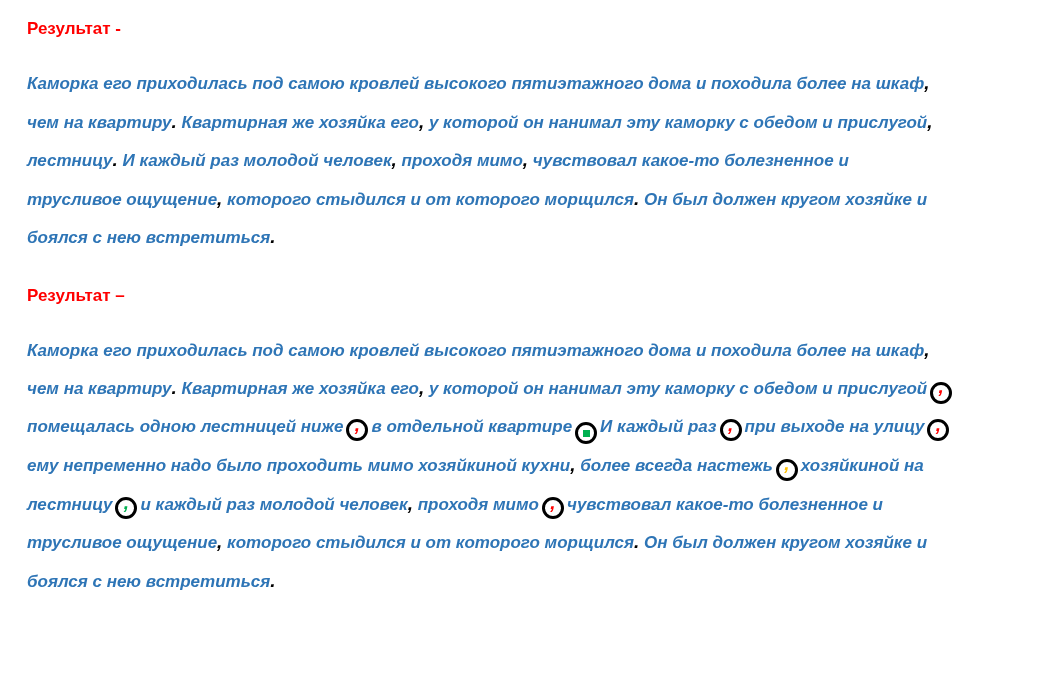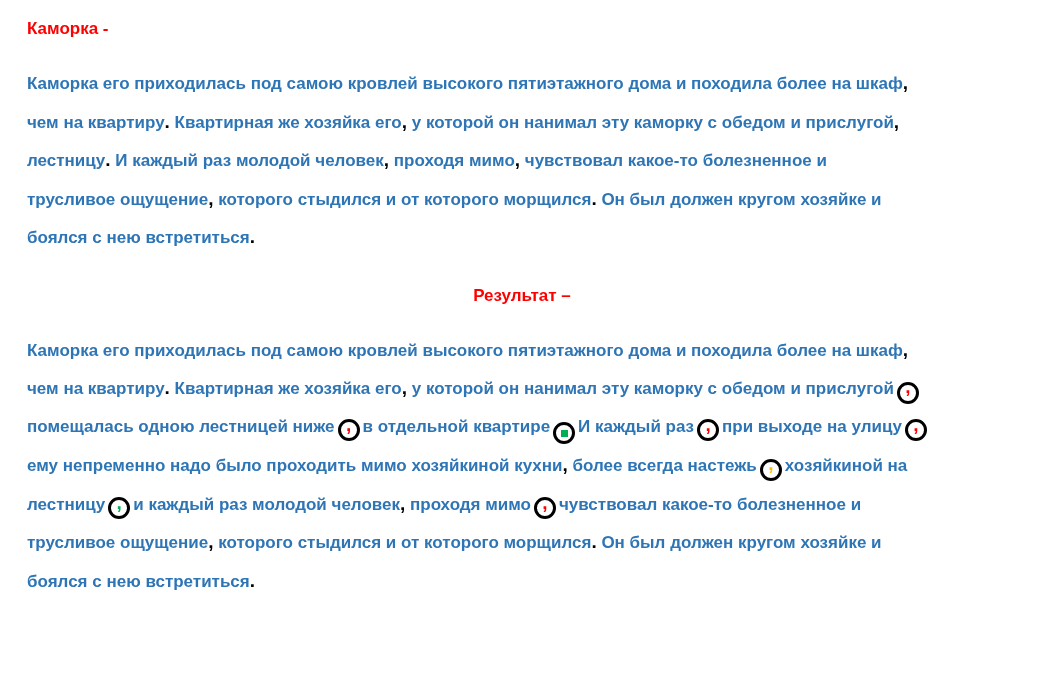--- a/index.html
+++ b/index.html
@@ -14,22 +14,22 @@
     font-family: "Liberation Sans", sans-serif;
     font-weight: 700;
   }
   .section-heading {
     margin: 0;
     font-size: 17px;
     line-height: 22px;
     color: var(--heading-color, #FF0000);
     font-weight: 700;
   }
-  .heading-result { margin-top: 28px; text-align: center; }
-  .para { margin: 24px 0 0 0; }
+  .heading-result { margin-top: 28px; }
+  .para { margin: 24px 0 0 0; font-style: italic; }
   .line {
     height: 38.5px;
     line-height: 38.5px;
     font-size: 17px;
     white-space: pre;
   }
   .word  { color: var(--body-color, #2E75B6); }
   .punct { color: var(--punct-color, #000000); font-size: 19px; }
   .circled {
     display: inline-flex;
@@ -55,21 +55,21 @@
     height: 7px;
     display: inline-block;
   }
 </style>
 </head>
 <body>
 
 <div class="page">
 
   <section>
-    <h2 class="section-heading">Каморка -</h2>
+    <h2 class="section-heading">Результат -</h2>
     <div class="para">
         <div class="line"><span class="word">Каморка его приходилась под самою кровлей высокого пятиэтажного дома и походила более на шкаф</span><span class="punct">,</span></div>
         <div class="line"><span class="word">чем на квартиру</span><span class="punct">.</span><span class="word"> Квартирная же хозяйка его</span><span class="punct">,</span><span class="word"> у которой он нанимал эту каморку с обедом и прислугой</span><span class="punct">,</span></div>
         <div class="line"><span class="word">лестницу</span><span class="punct">.</span><span class="word"> И каждый раз молодой человек</span><span class="punct">,</span><span class="word"> проходя мимо</span><span class="punct">,</span><span class="word"> чувствовал какое-то болезненное и</span></div>
         <div class="line"><span class="word">трусливое ощущение</span><span class="punct">,</span><span class="word"> которого стыдился и от которого морщился</span><span class="punct">.</span><span class="word"> Он был должен кругом хозяйке и</span></div>
         <div class="line"><span class="word">боялся с нею встретиться</span><span class="punct">.</span></div>
       </div>
   </section>
 
   <section>

